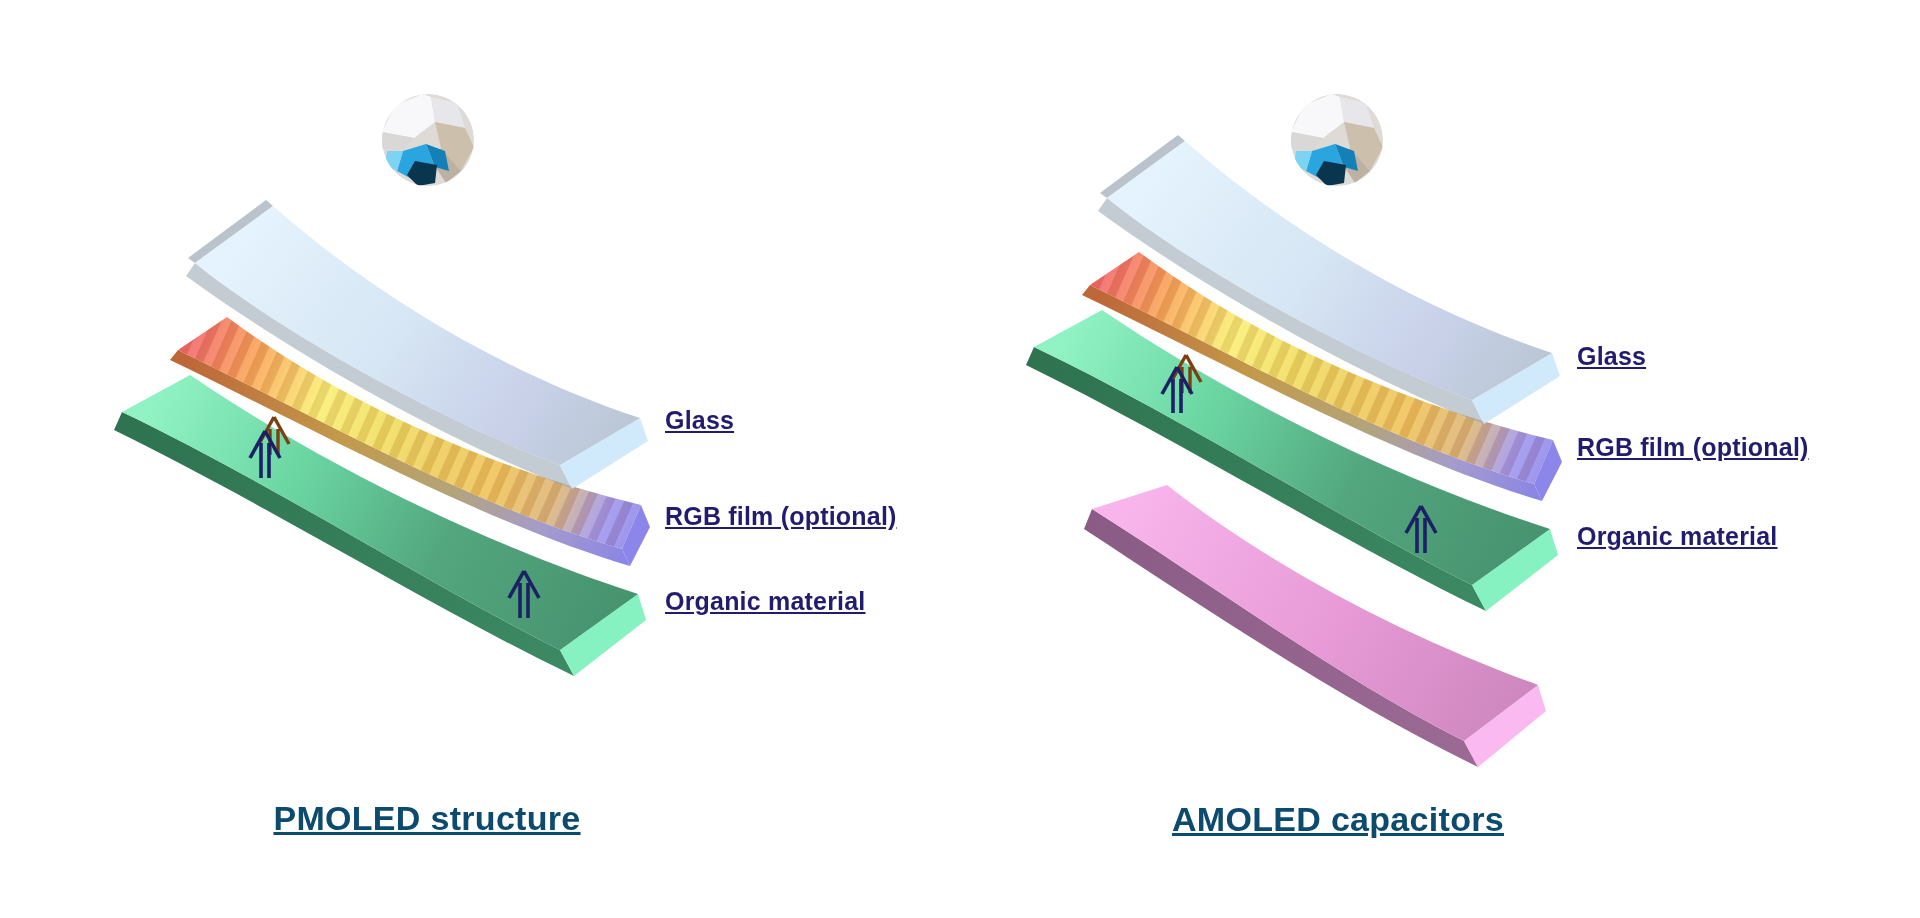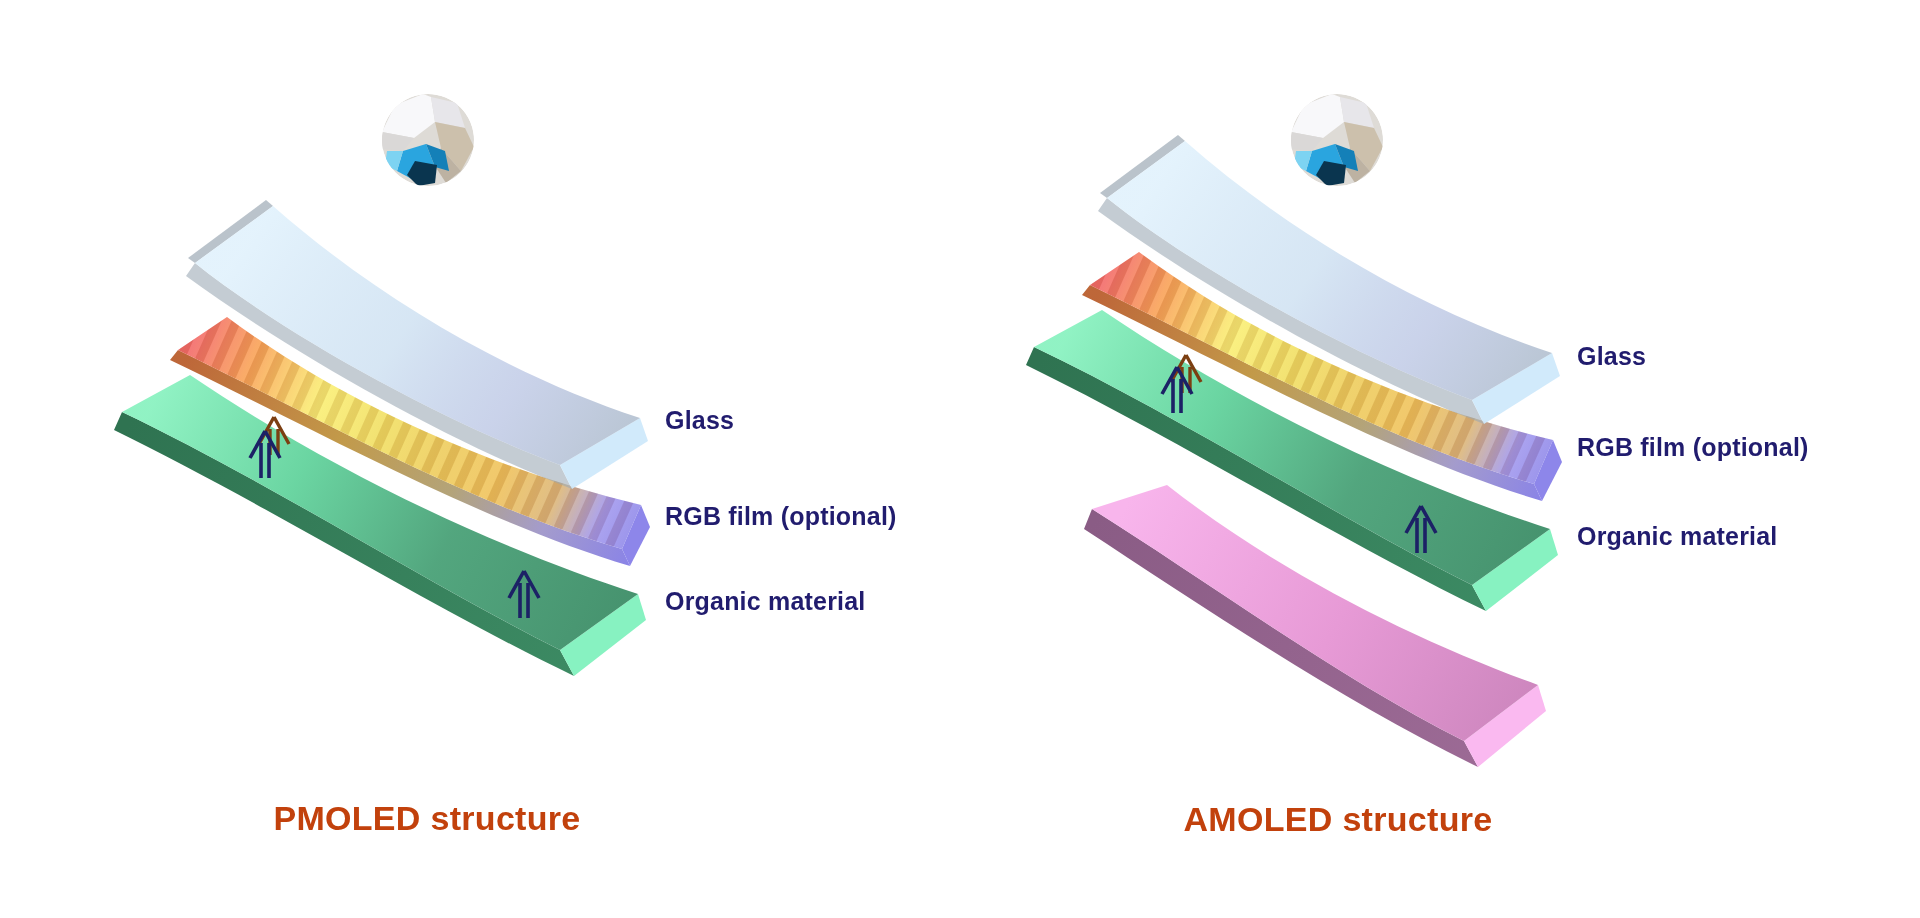--- a/index.html
+++ b/index.html
@@ -3,25 +3,25 @@
 <meta charset="utf-8">
 <style>
   html,body{margin:0;padding:0;background:#ffffff;}
   .stage{
     position:relative;width:1920px;height:918px;background:#ffffff;overflow:hidden;
     font-family:"Liberation Sans", sans-serif;
   }
   .stage svg{position:absolute;left:0;top:0;}
   .layer-label{
     position:absolute;font-size:25px;font-weight:700;color:#211c6e;
-    line-height:32px;white-space:nowrap;letter-spacing:0.2px;
+    line-height:32px;white-space:nowrap;letter-spacing:0.2px;text-decoration:underline;
   }
   .diagram-title{
-    position:absolute;font-size:34px;font-weight:700;color:#c2410c;
-    width:520px;text-align:center;line-height:40px;white-space:nowrap;letter-spacing:0.3px;
+    position:absolute;font-size:34px;font-weight:700;color:#0c4a6e;
+    width:520px;text-align:center;line-height:40px;white-space:nowrap;letter-spacing:0.3px;text-decoration:underline;
   }
 </style>
 </head>
 <body>
 
 <div class="stage">
 
   <svg width="1920" height="918" viewBox="0 0 1920 918">
     <defs>
       <linearGradient id="gGlass" gradientUnits="userSpaceOnUse" x1="273" y1="206" x2="640" y2="465">
@@ -145,15 +145,15 @@
 
   <div class="layer-label" style="left:665px;top:404px">Glass</div>
   <div class="layer-label" style="left:665px;top:500px">RGB film (optional)</div>
   <div class="layer-label" style="left:665px;top:585px">Organic material</div>
 
   <div class="layer-label" style="left:1577px;top:340px">Glass</div>
   <div class="layer-label" style="left:1577px;top:431px">RGB film (optional)</div>
   <div class="layer-label" style="left:1577px;top:520px">Organic material</div>
 
   <div class="diagram-title" style="left:167px;top:798px">PMOLED structure</div>
-  <div class="diagram-title" style="left:1078px;top:799px">AMOLED structure</div>
+  <div class="diagram-title" style="left:1078px;top:799px">AMOLED capacitors</div>
 
 </div>
 
 </body></html>

